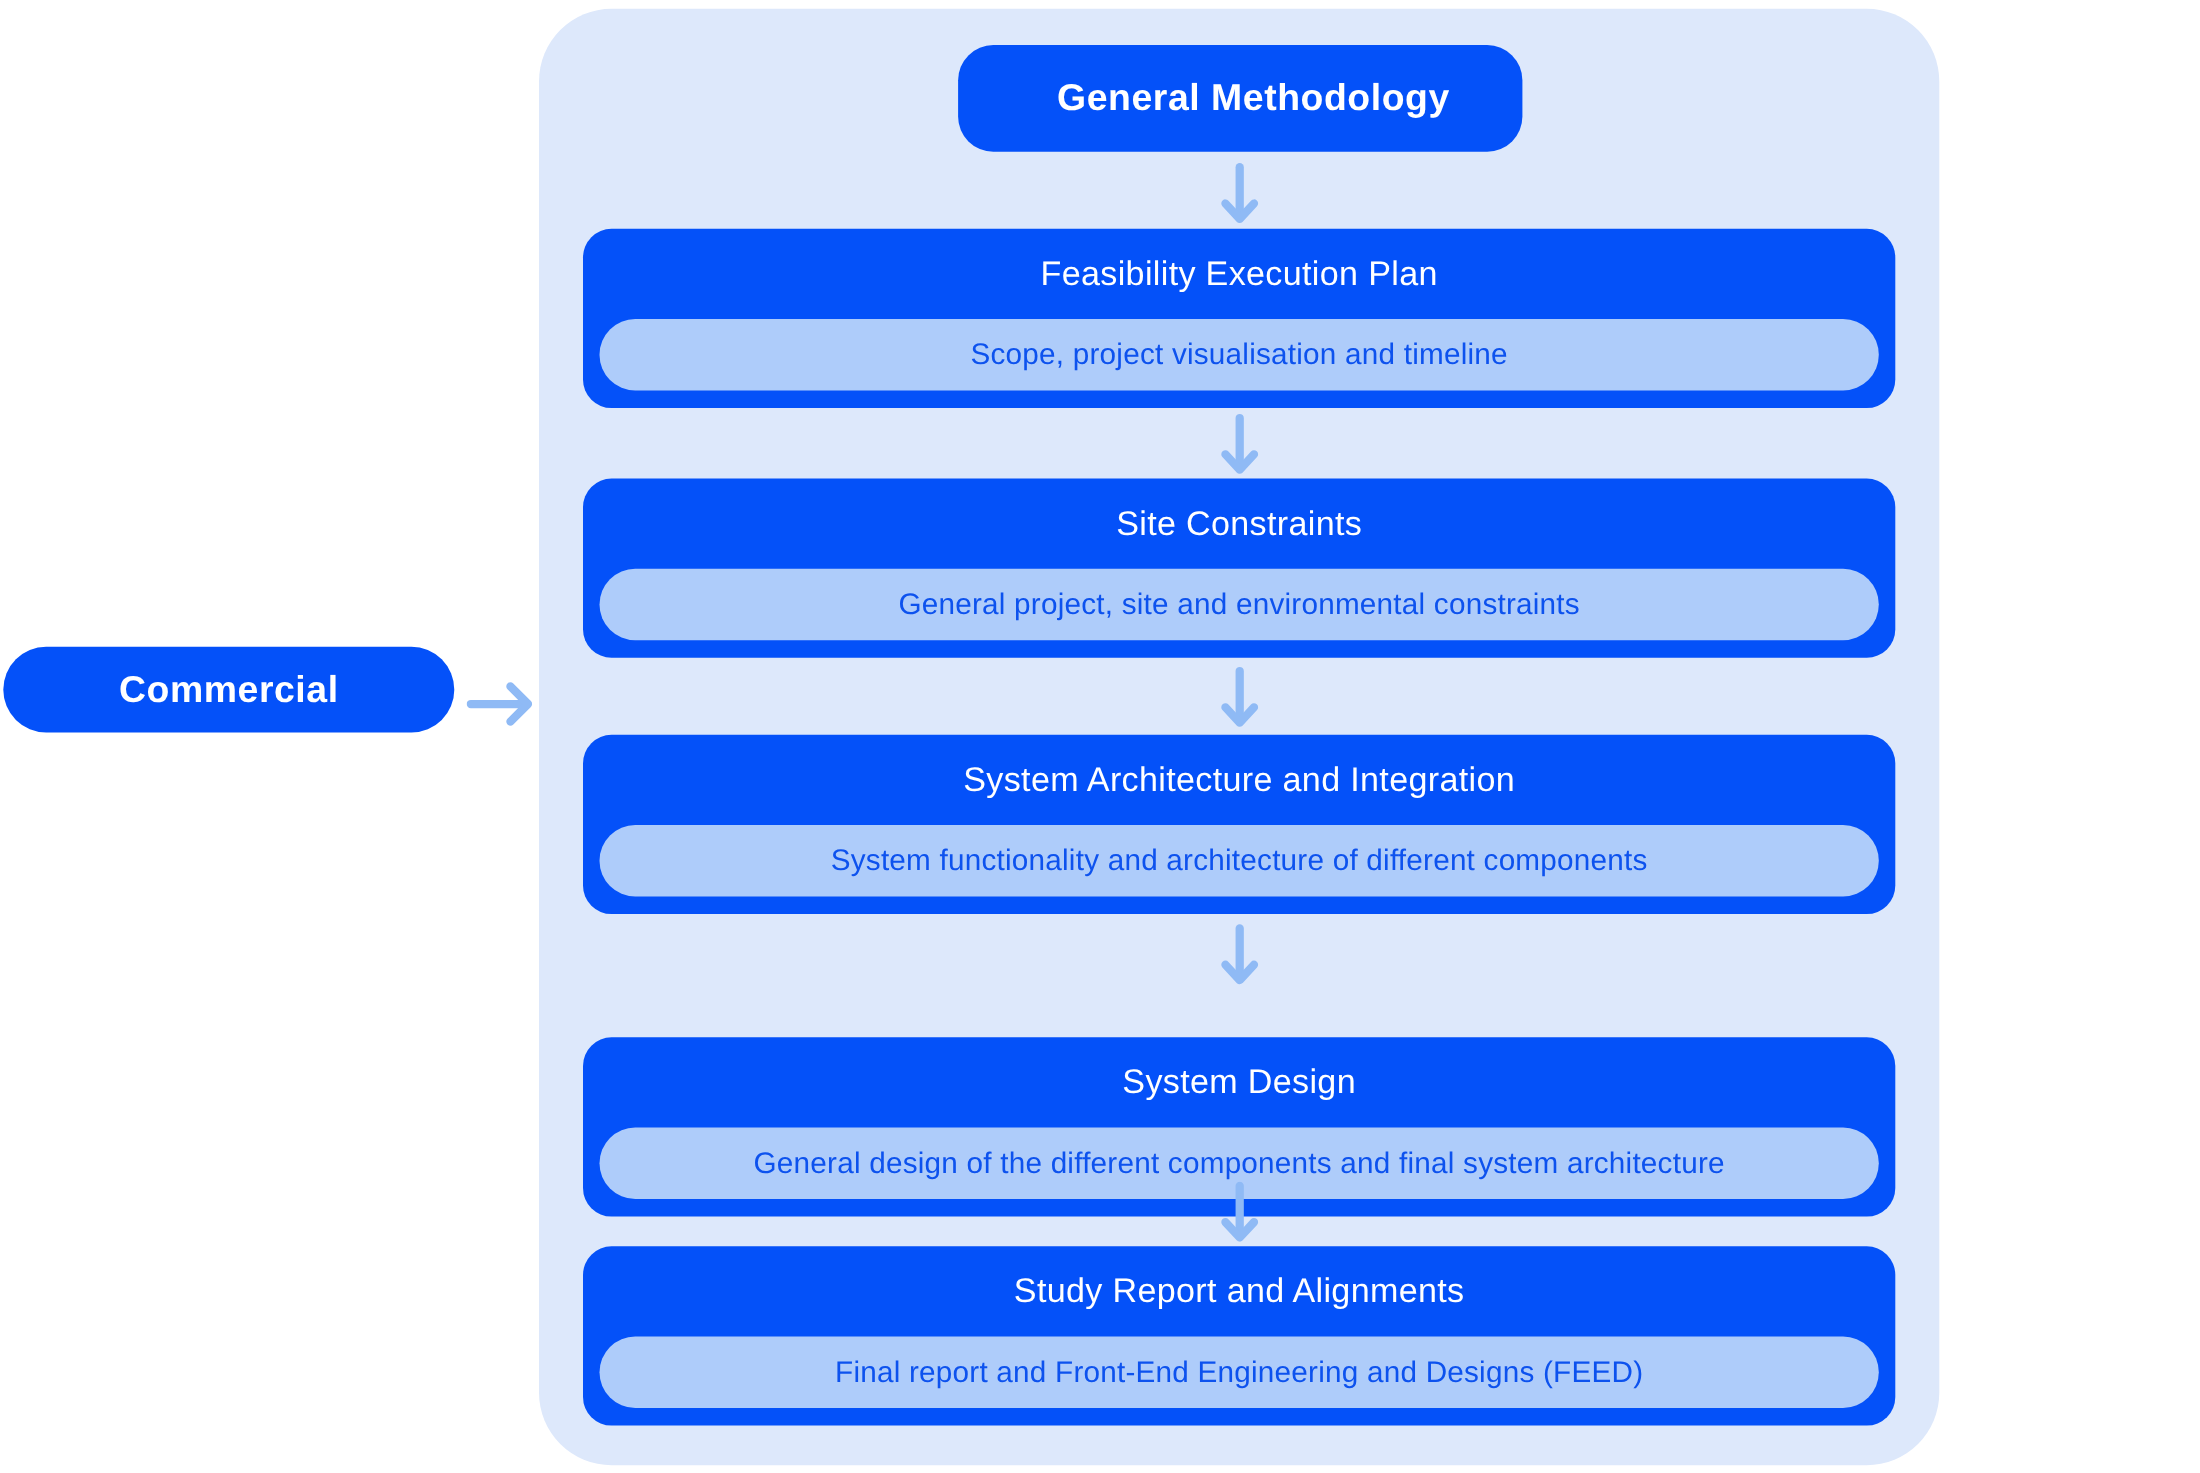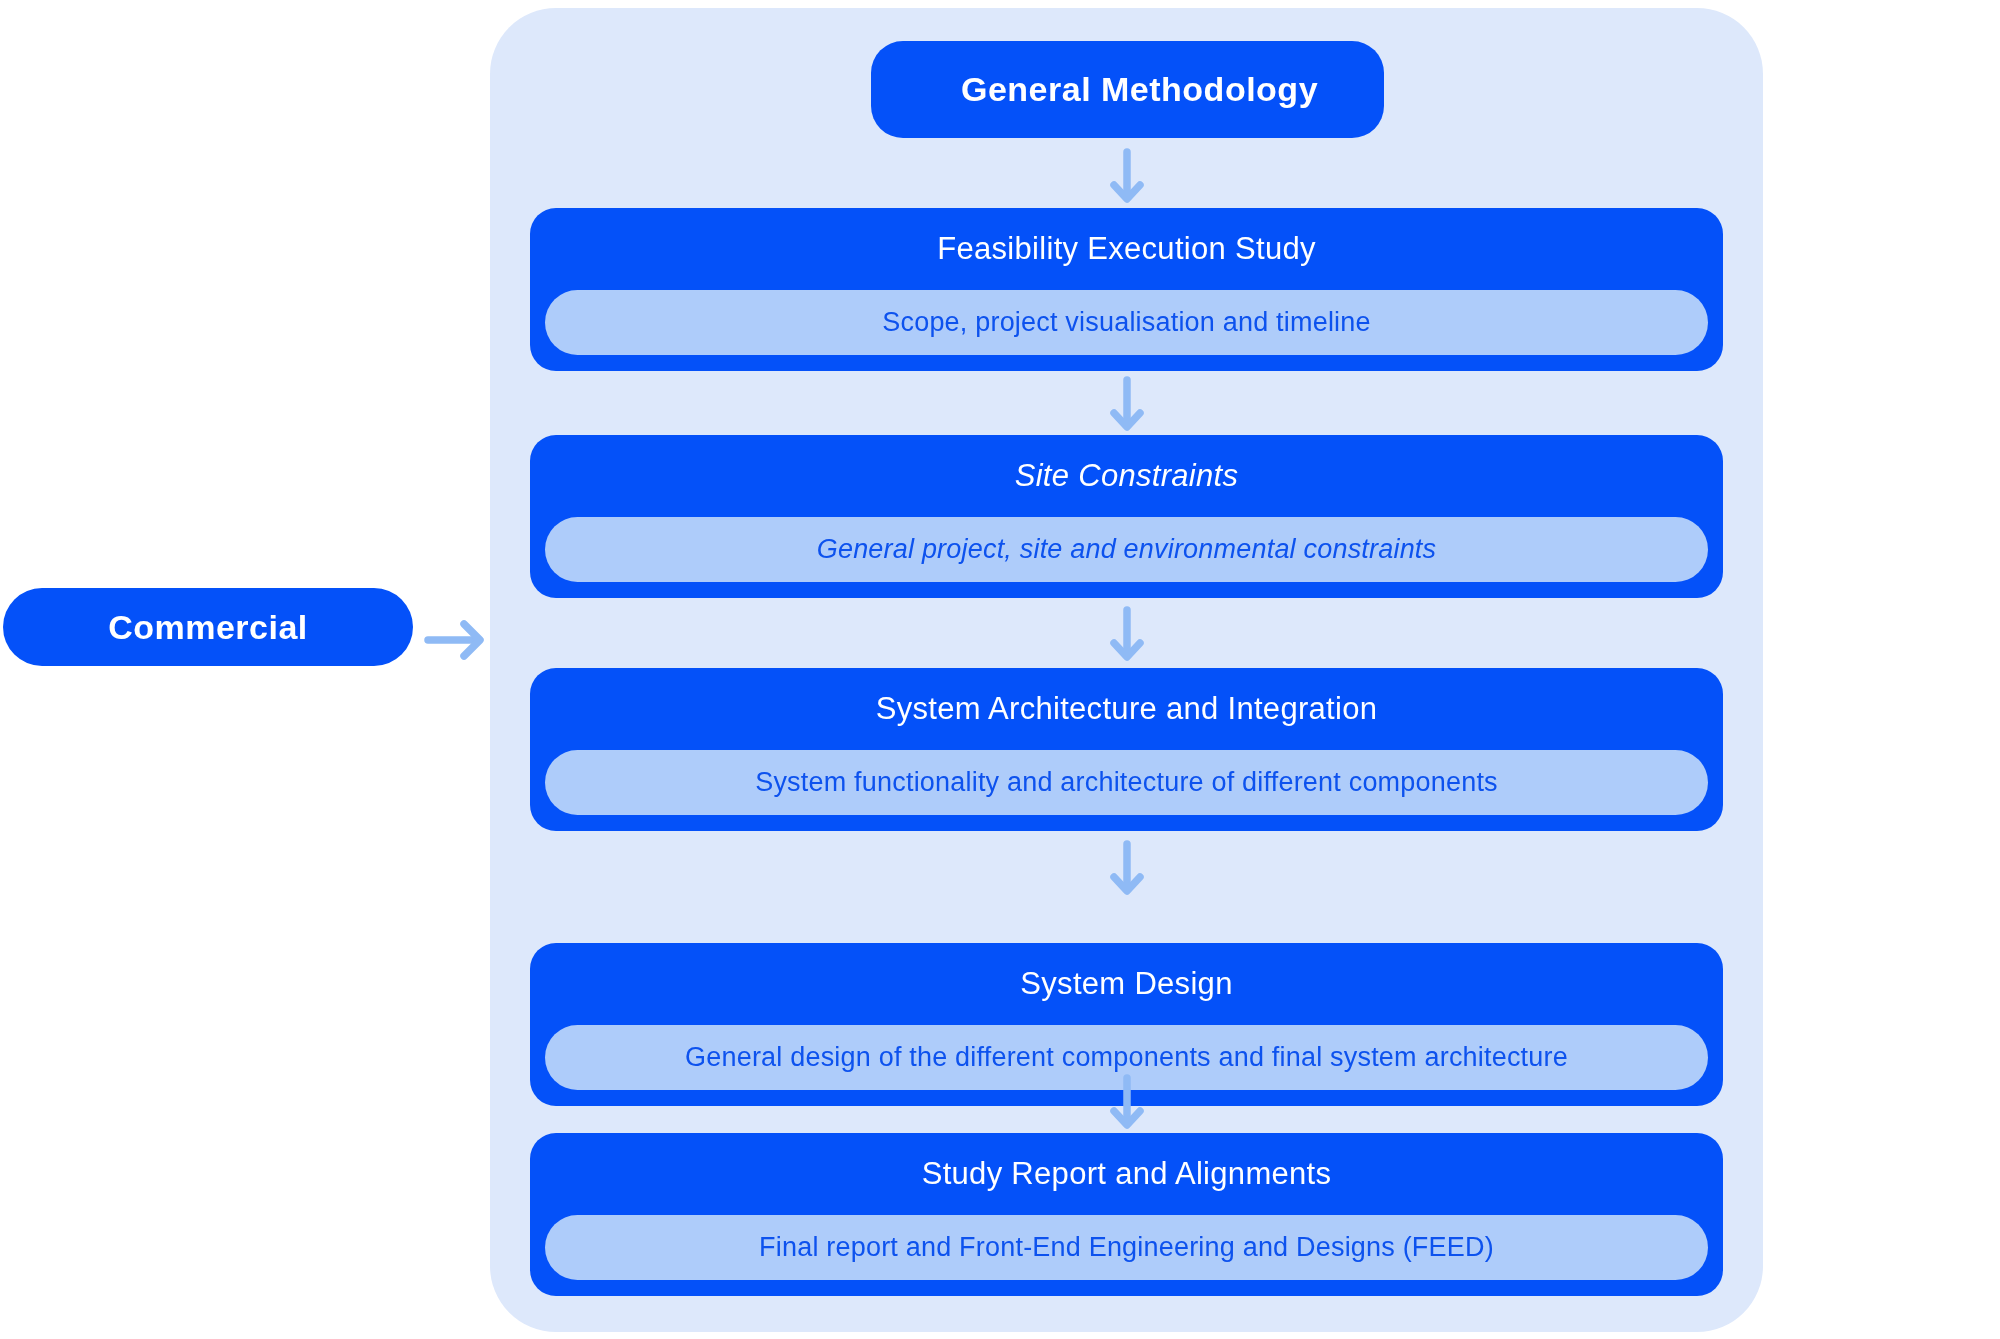--- a/index.html
+++ b/index.html
@@ -76,21 +76,21 @@
   .step-sub {
     position: absolute; left: 15px; right: 15px; bottom: 16px; height: 65px;
     background: var(--pill-bg);
     border-radius: 33px;
     display: flex; align-items: center; justify-content: center;
     color: var(--subtitle-text);
     font-size: 27px; font-weight: 400;
     letter-spacing: 0.2px;
   }
   .step-1 { top: 200px; }
-  .step-2 { top: 427px; font-style: italic; }
+  .step-2 { top: 427px; }
   .step-3 { top: 660px; }
   .step-4 { top: 895px; margin-top: 40px; }
   .step-5 { top: 1125px; }
 
   
   .down-arrow {
     position: absolute; left: 617px;
     width: 40px; height: 56px;
   }
   .down-arrow-1 { top: 140px; }
@@ -124,21 +124,21 @@
     </div>
 
     <div class="down-arrow down-arrow-1">
       <svg viewBox="0 0 40 56" fill="none" xmlns="http://www.w3.org/2000/svg">
         <path d="M20 4 V49" stroke="#8fbaf5" stroke-width="7.5" stroke-linecap="round"></path>
         <path d="M7 37 L20 51 L33 37" stroke="#8fbaf5" stroke-width="7.5" stroke-linecap="round" stroke-linejoin="round" fill="none"></path>
       </svg>
     </div>
 
     <div class="step step-1">
-      <div class="step-title">Feasibility Execution Study</div>
+      <div class="step-title">Feasibility Execution Plan</div>
       <div class="step-sub">
         <span>Scope, project visualisation and timeline</span>
       </div>
     </div>
 
     <div class="down-arrow down-arrow-2">
       <svg viewBox="0 0 40 56" fill="none" xmlns="http://www.w3.org/2000/svg">
         <path d="M20 4 V49" stroke="#8fbaf5" stroke-width="7.5" stroke-linecap="round"></path>
         <path d="M7 37 L20 51 L33 37" stroke="#8fbaf5" stroke-width="7.5" stroke-linecap="round" stroke-linejoin="round" fill="none"></path>
       </svg>

